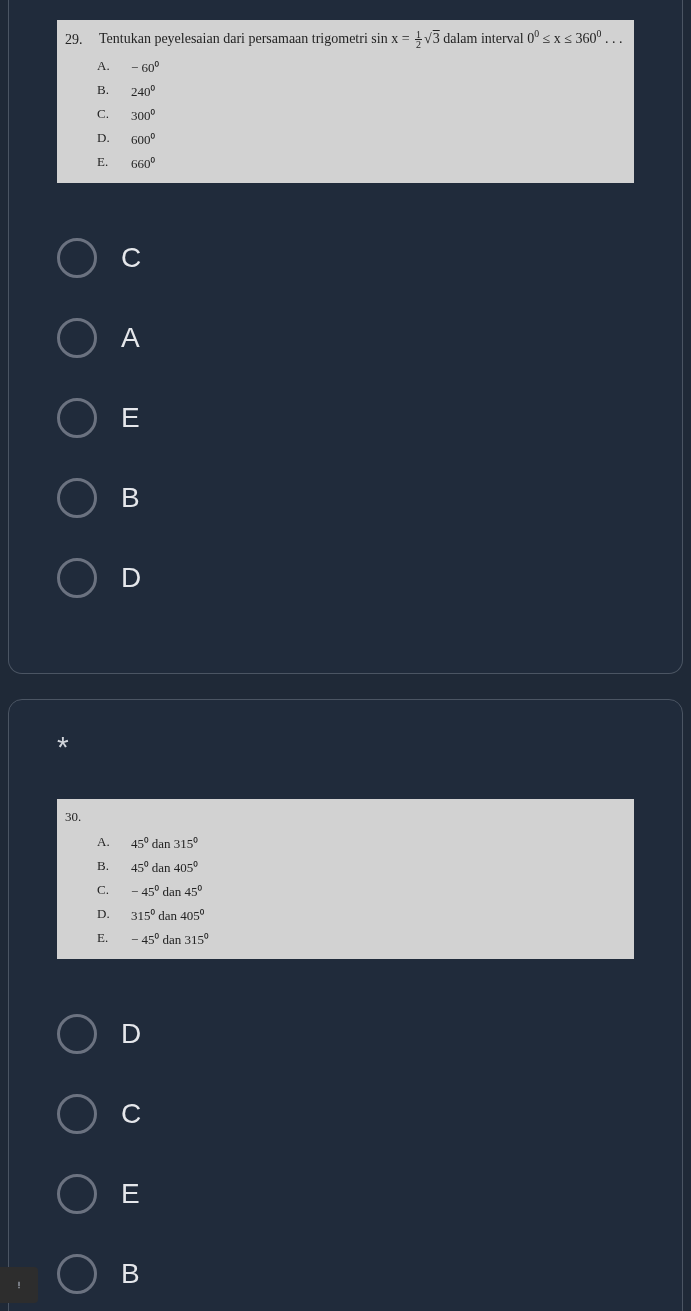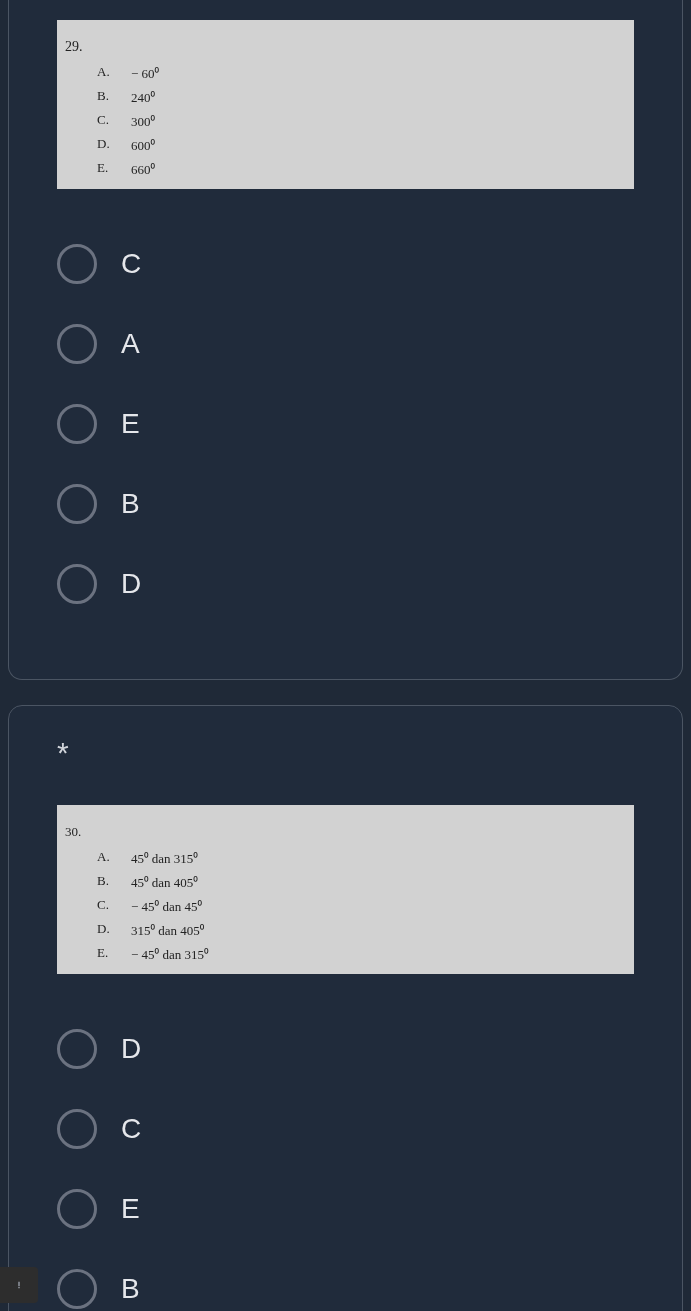--- a/index.html
+++ b/index.html
@@ -29,21 +29,20 @@
     margin-bottom: 35px;
     font-family: 'Times New Roman', serif;
     width: 100%;
   }
   .q-header {
     display: flex;
     gap: 10px;
     padding: 0 0 6px 0;
     font-size: 14px;
     align-items: center;
-    margin-top: 9px;
   }
   .q-num { width: 24px; }
   .q-text { flex: 1; }
   .q-answers {
     padding-left: 32px;
     font-size: 13px;
   }
   .q-ans-row {
     display: flex;
     gap: 16px;
@@ -98,20 +97,26 @@
   .sqrt-sign::before { content: "√"; }
 </style>
 </head>
 <body>
 
 <div class="card" style="margin-top:-10px; border-top:none; border-top-left-radius:0; border-top-right-radius:0;">
 
   <div class="question-box">
     <div class="q-header">
       <span class="q-num">29.</span>
+      <span class="q-text">
+        <span>Tentukan peyelesaian dari persamaan trigometri sin x = </span><span class="frac">
+            <span class="top">1</span>
+            <span>2</span>
+          </span><span class="sqrt-sign"></span><span class="sqrt">3</span><span>  dalam interval 0</span><sup>0</sup><span> ≤ x ≤  360</span><sup>0</sup><span> . . .</span>
+      </span>
     </div>
     <div class="q-answers">
       <div class="q-ans-row">
           <span class="q-ans-letter">A.</span>
           <span>− 60⁰</span>
         </div>
       <div class="q-ans-row">
           <span class="q-ans-letter">B.</span>
           <span>240⁰</span>
         </div>

